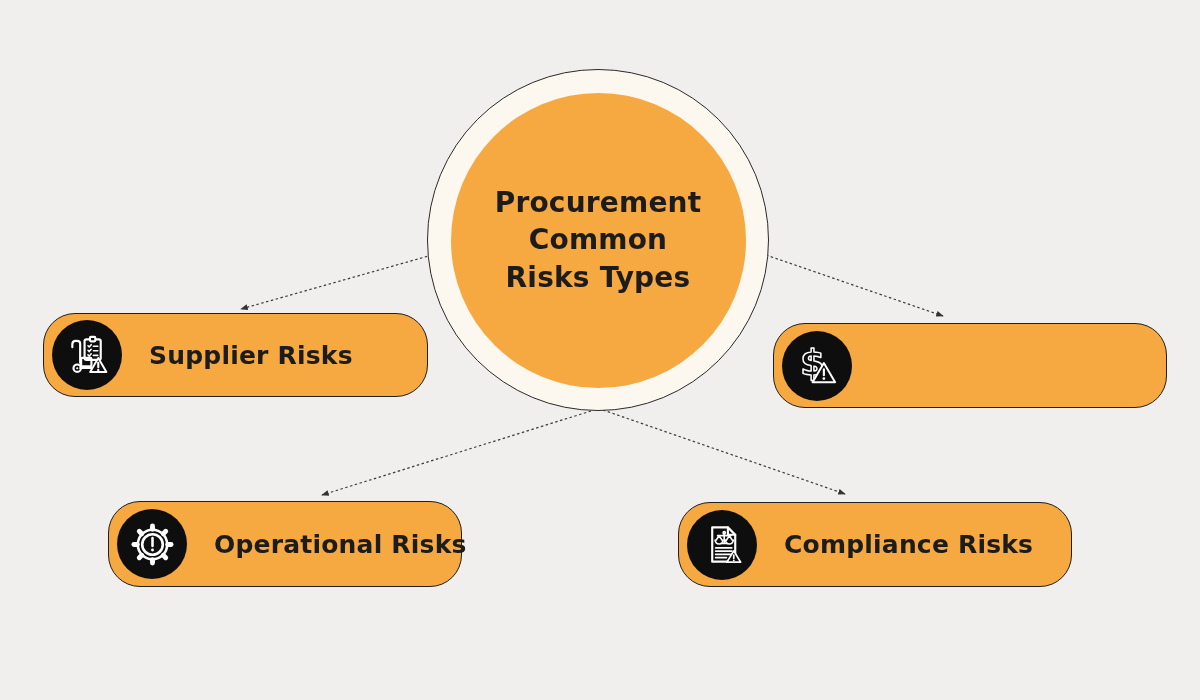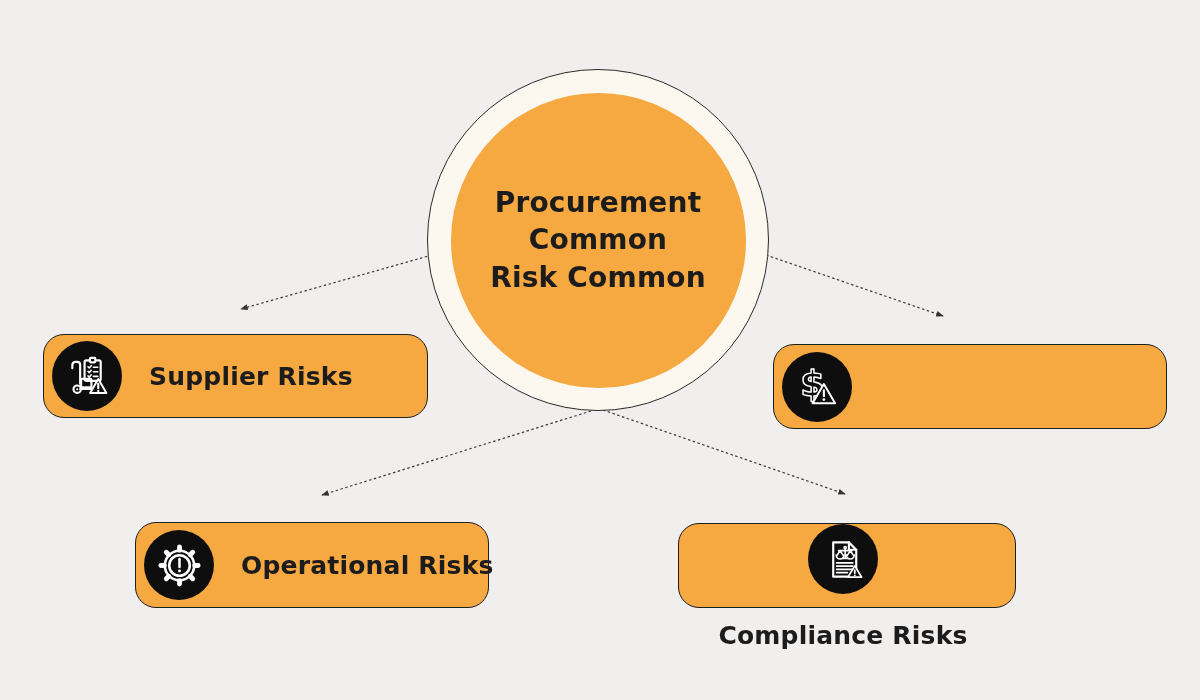--- a/index.html
+++ b/index.html
@@ -27,31 +27,31 @@
     text-align:center;
   }
   .center-title {
     font-size:28px; font-weight:700; line-height:1.33;
     color: var(--text, #1C1C1C); letter-spacing:.2px;
   }
   .center-title span { display:block; }
 
   .risk-box {
     position:absolute;
-    border-radius:21px;
+    border-radius:32px;
     background: var(--accent-orange, #F6A841);
     border:1.5px solid #1f1f1f;
     box-sizing:border-box;
     display:flex; align-items:center;
-    padding:0 16px 0 8px; gap:27px;margin-top:21px;
+    padding:0 16px 0 8px; gap:27px;
   }
   .pos-supplier    { left:43px;  top:313px; width:385px; height:84px; }
   .pos-financial   { left:773px; top:323px; width:394px; height:85px; }
-  .pos-operational { left:135px; top:501px; width:354px; height:86px; }
-  .pos-compliance  { left:678px; top:502px; width:338px; height:85px;flex-direction:column; }
+  .pos-operational { left:108px; top:501px; width:354px; height:86px; }
+  .pos-compliance  { left:678px; top:502px; width:394px; height:85px; }
 
   .icon-circle {
     width:70px; height:70px; border-radius:50%;
     background: var(--icon-bg, #0E0E0E);
     display:flex; align-items:center; justify-content:center;
     flex:0 0 auto;
   }
   .icon-circle svg { width:47px; height:47px; display:block; }
 
   .risk-label {
@@ -75,21 +75,21 @@
     <line x1="766" y1="255" x2="943" y2="316" stroke="#3A3A3A" stroke-width="1.2" stroke-dasharray="2.5 2.5" marker-end="url(#arrow)"></line>
     <line x1="591" y1="411" x2="322" y2="495" stroke="#3A3A3A" stroke-width="1.2" stroke-dasharray="2.5 2.5" marker-end="url(#arrow)"></line>
     <line x1="603" y1="410" x2="845" y2="494" stroke="#3A3A3A" stroke-width="1.2" stroke-dasharray="2.5 2.5" marker-end="url(#arrow)"></line>
   </svg>
 
   <div class="ring">
     <div class="inner-circle">
       <div class="center-title">
         <span>Procurement</span>
         <span>Common</span>
-        <span>Risk Common</span>
+        <span>Risks Types</span>
       </div>
     </div>
   </div>
 
   <div class="risk-box pos-supplier">
     <span class="icon-circle">
       <svg viewBox="0 0 48 48" fill="none" stroke="#FFFFFF" stroke-width="2.2" stroke-linecap="round" stroke-linejoin="round">
         <rect x="21" y="7.5" width="16.5" height="21" rx="2"></rect>
         <rect x="26.5" y="5" width="5.5" height="4.5" rx="1" fill="#0E0E0E"></rect>
         <path d="M24.5 14 l1.3 1.3 2 -2.4" stroke-width="1.6"></path>

